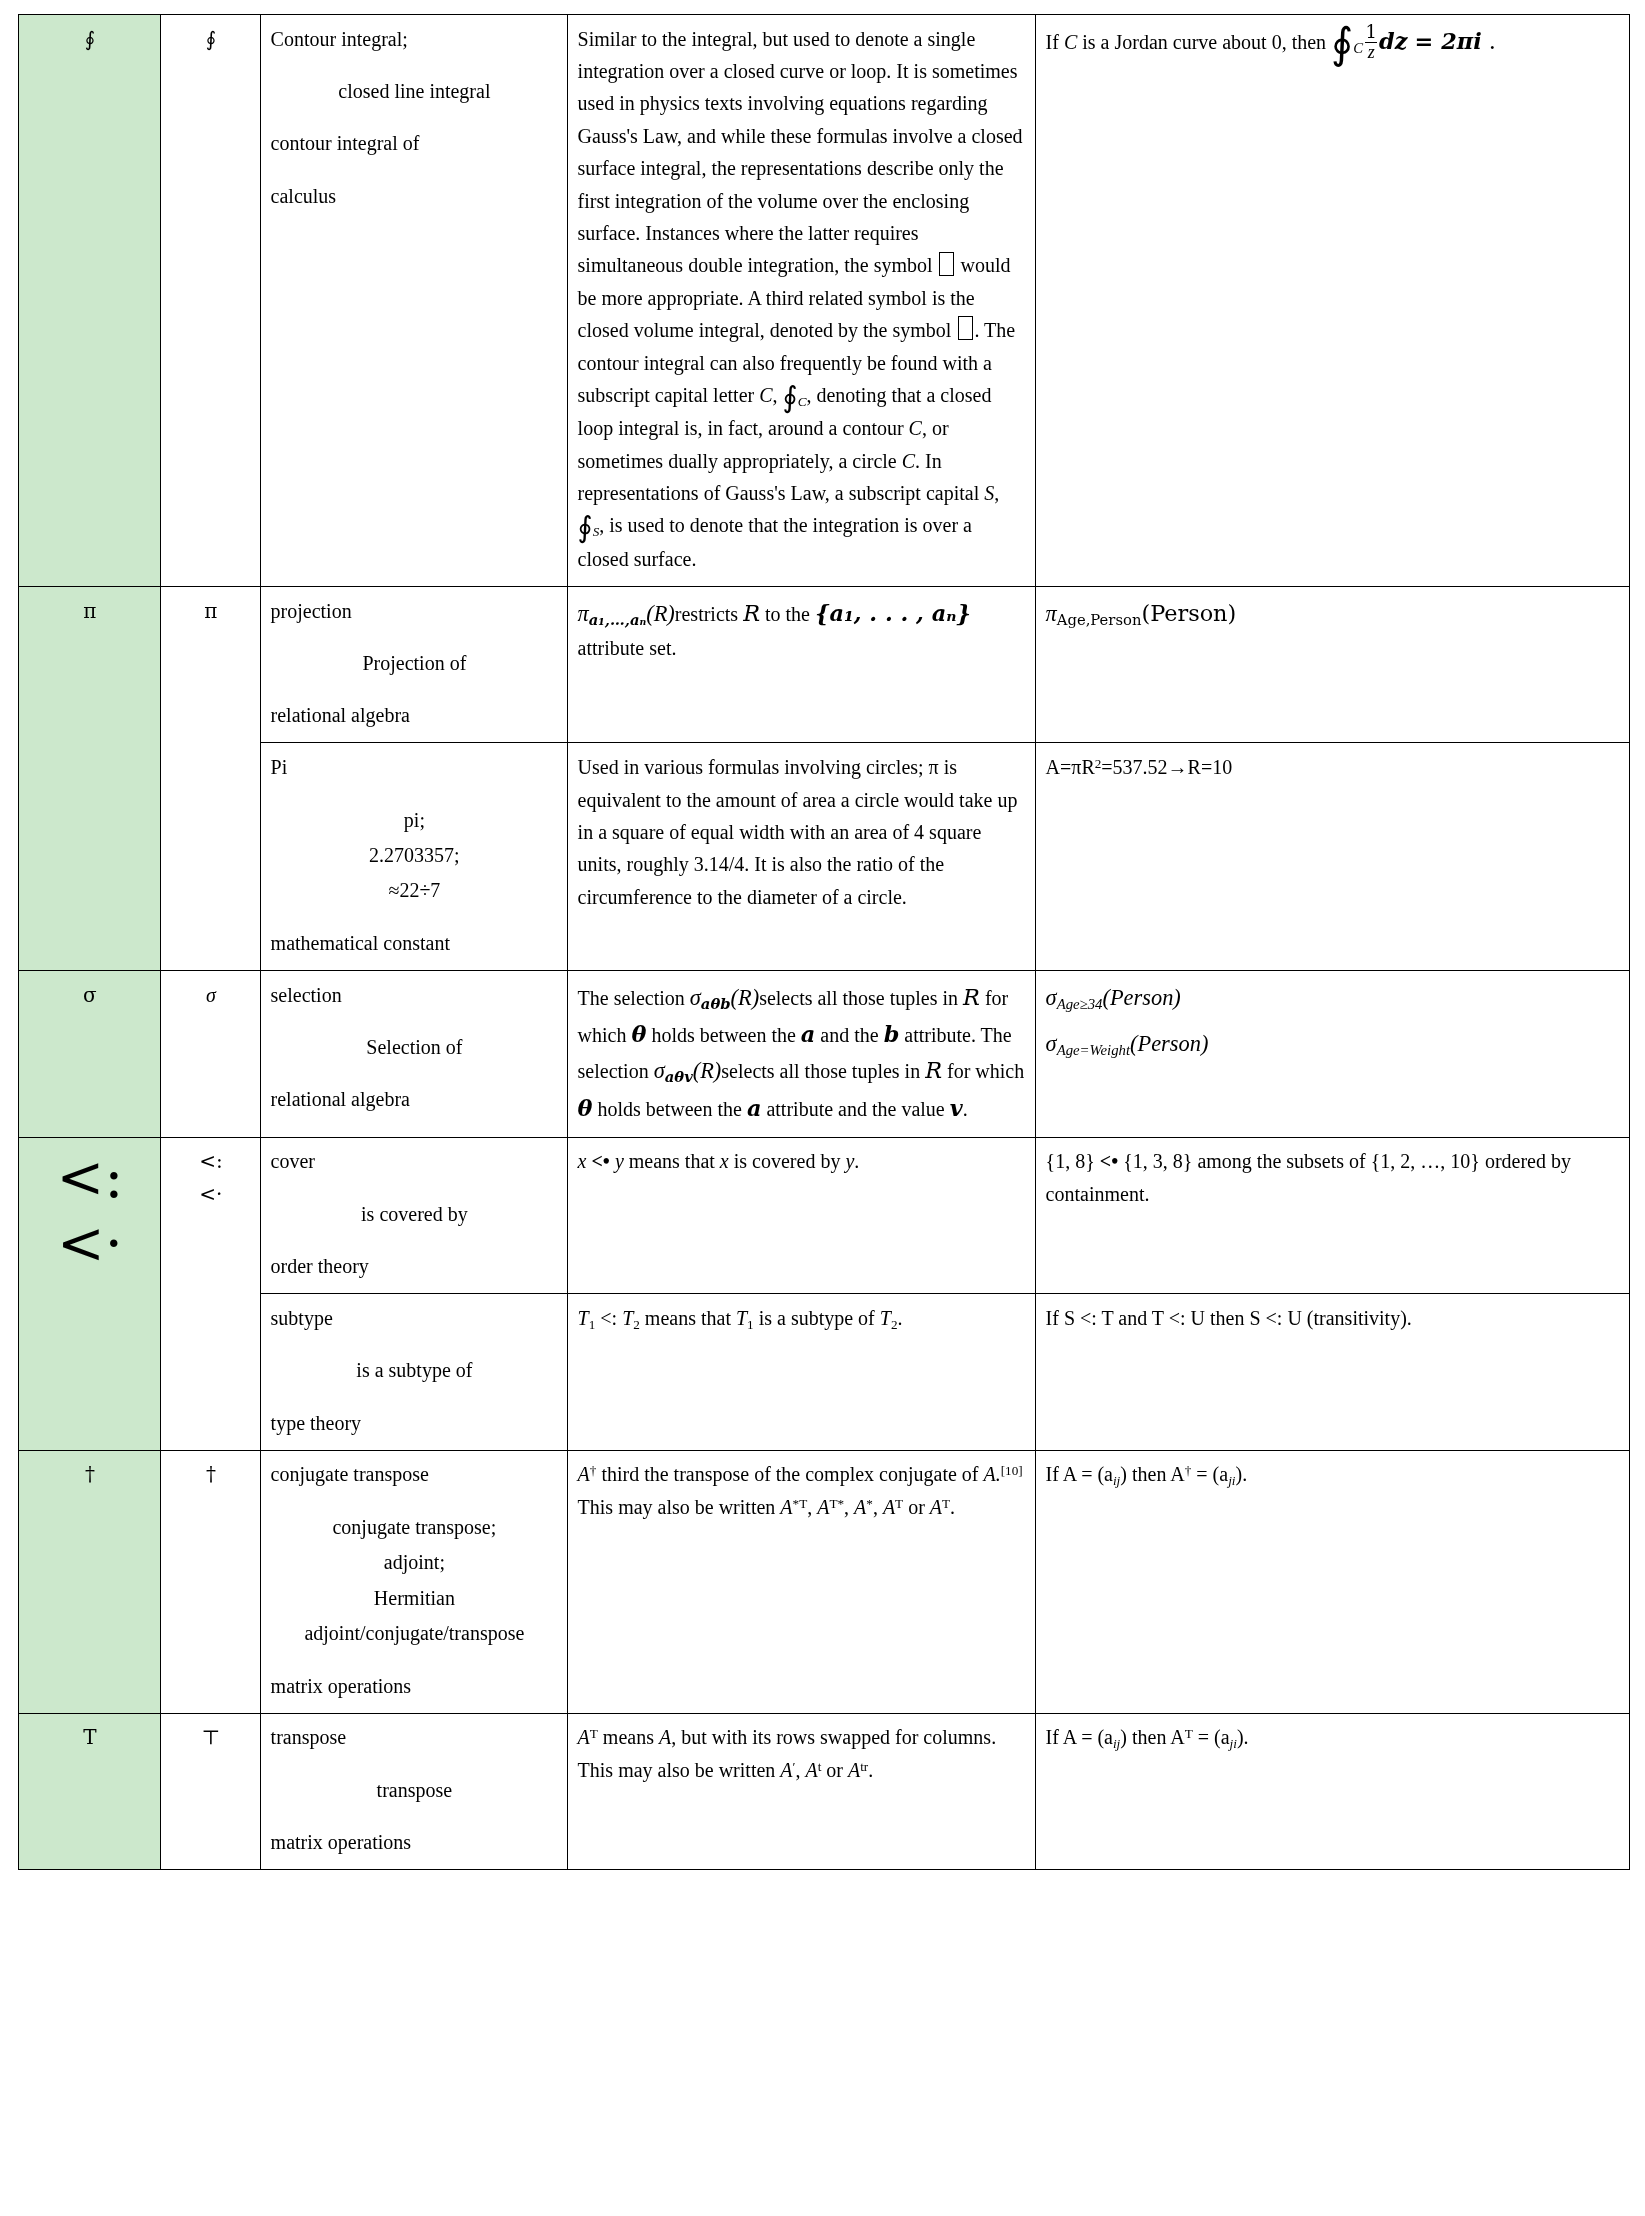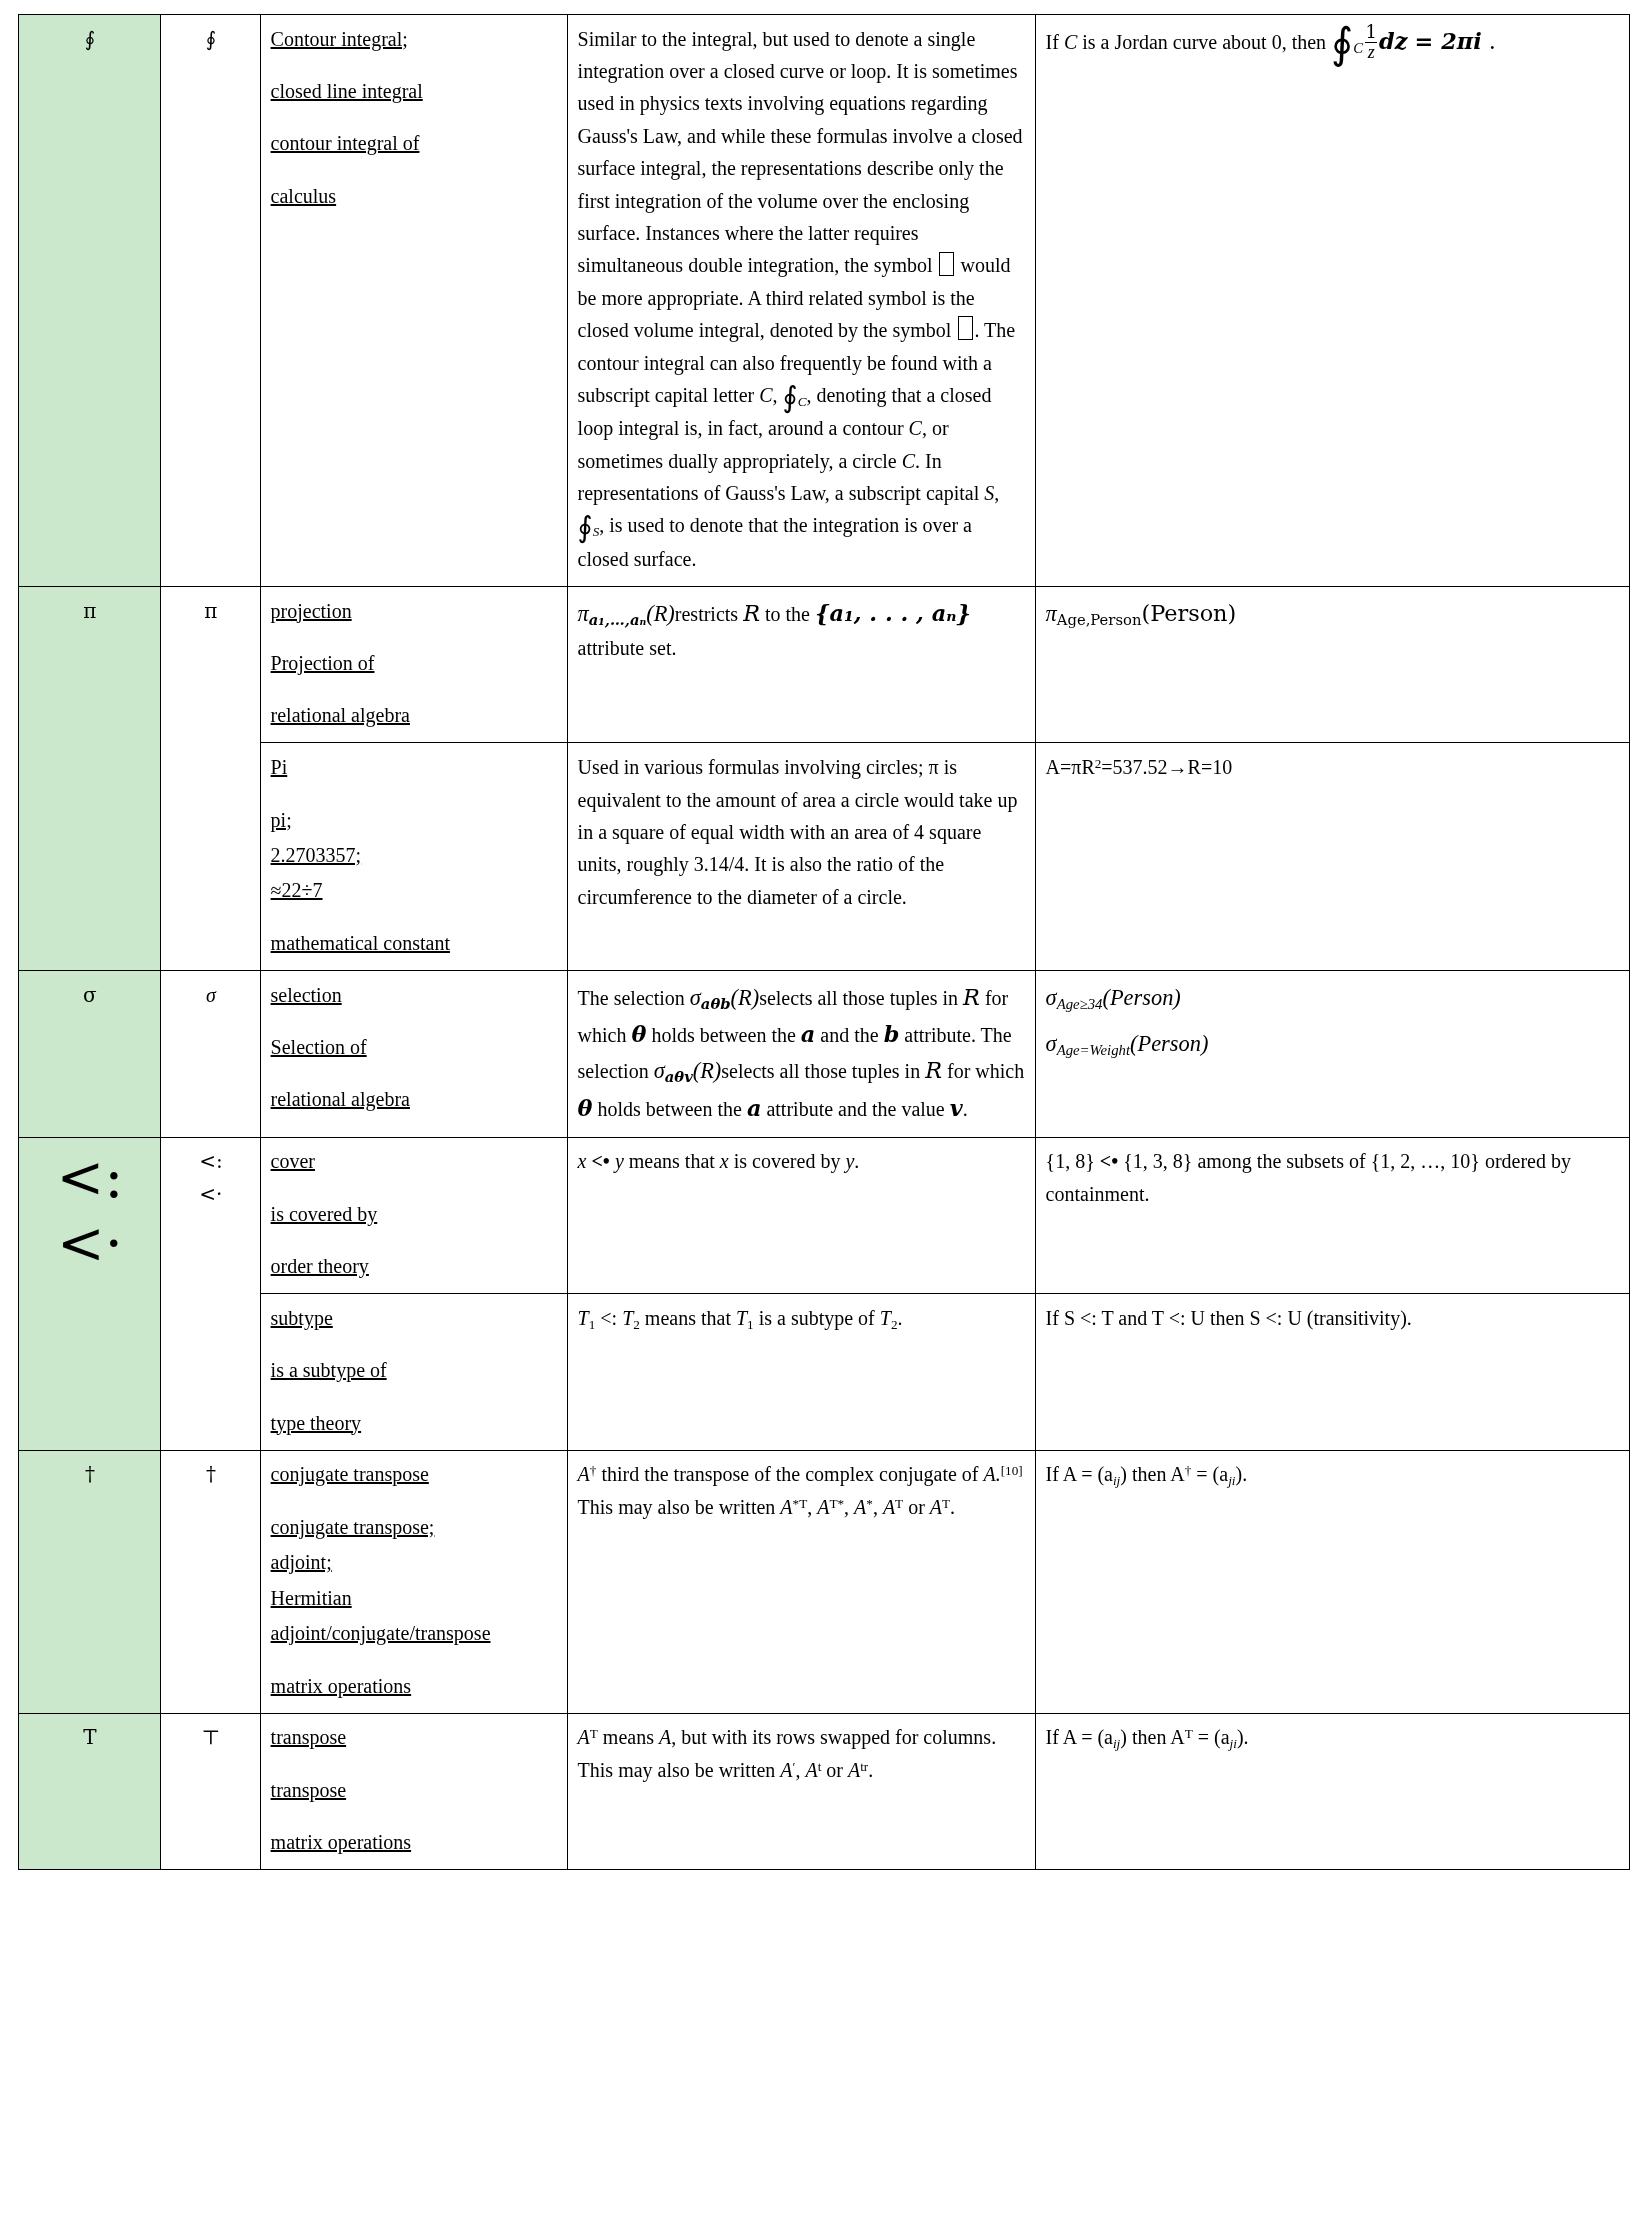--- a/index.html
+++ b/index.html
@@ -62,29 +62,29 @@
     vertical-align: top;
     padding-top: 14px;
     font-size: 26px;
     line-height: 1.35;
     font-family: "DejaVu Serif", "Liberation Serif", serif;
   }
   td.unicode-cell .u-line { display: block; }
 
   td.name-cell {
     vertical-align: top;
-    text-decoration: underline;
   }
   .name-primary {
     display: block;
     text-align: left;
     margin-bottom: 20px;
   }
   .name-readings {
     display: block;
+    text-align: center;
   }
   .name-readings .rd { display: block; margin-bottom: 3.1px; }
   .name-field {
     display: block;
     text-align: left;
     margin-top: 20px;
   }
 
   td.meaning-cell { vertical-align: top; }
   td.example-cell { vertical-align: top; }

